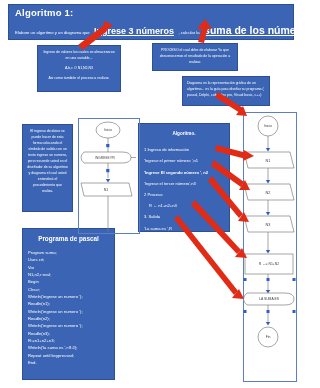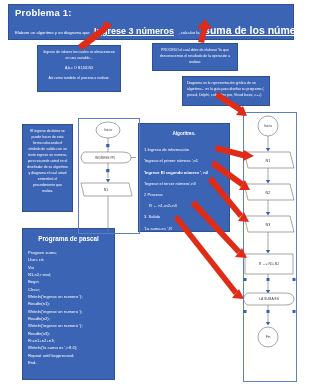--- a/index.html
+++ b/index.html
@@ -70,21 +70,21 @@
   svg.arrows{position:absolute;left:0;top:0;width:300px;height:388px;
              overflow:visible;pointer-events:none;}
   .arw{fill:#e02b16;stroke:none;}
 </style>
 </head>
 <body>
 
 <div class="page">
 
   <div class="banner">
-    <div class="banner-title">Problema 1:</div>
+    <div class="banner-title">Algoritmo 1:</div>
     <div class="banner-line">
       <span class="tiny">Elabore un algoritmo y un diagrama  que</span>
       <span class="bigU">Ingrese 3 números</span>
       <span class="tiny">, calcular la</span>
       <span class="bigU2">suma de los números.</span>
     </div>
   </div>
 
   <div class="note" id="note-ingreso">
     <p>Ingreso de valores los cuales se almacenaran en una variable...</p>

